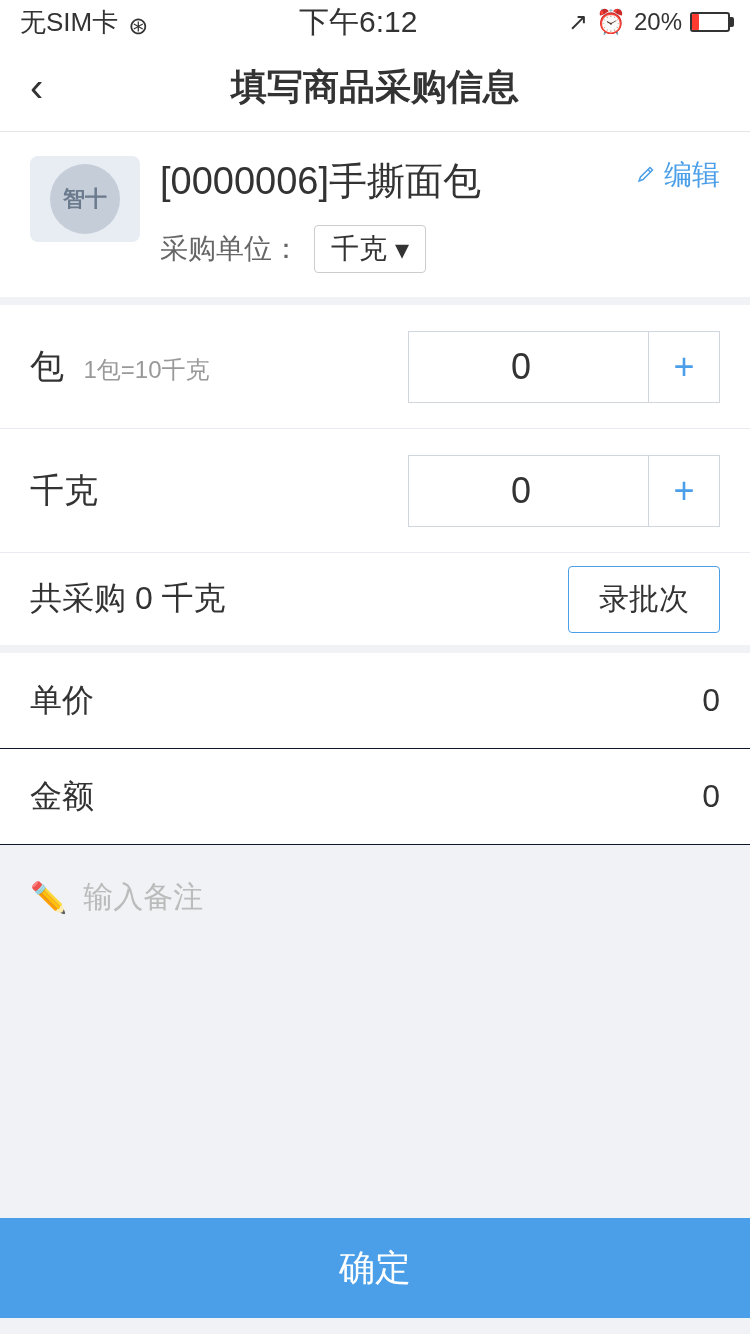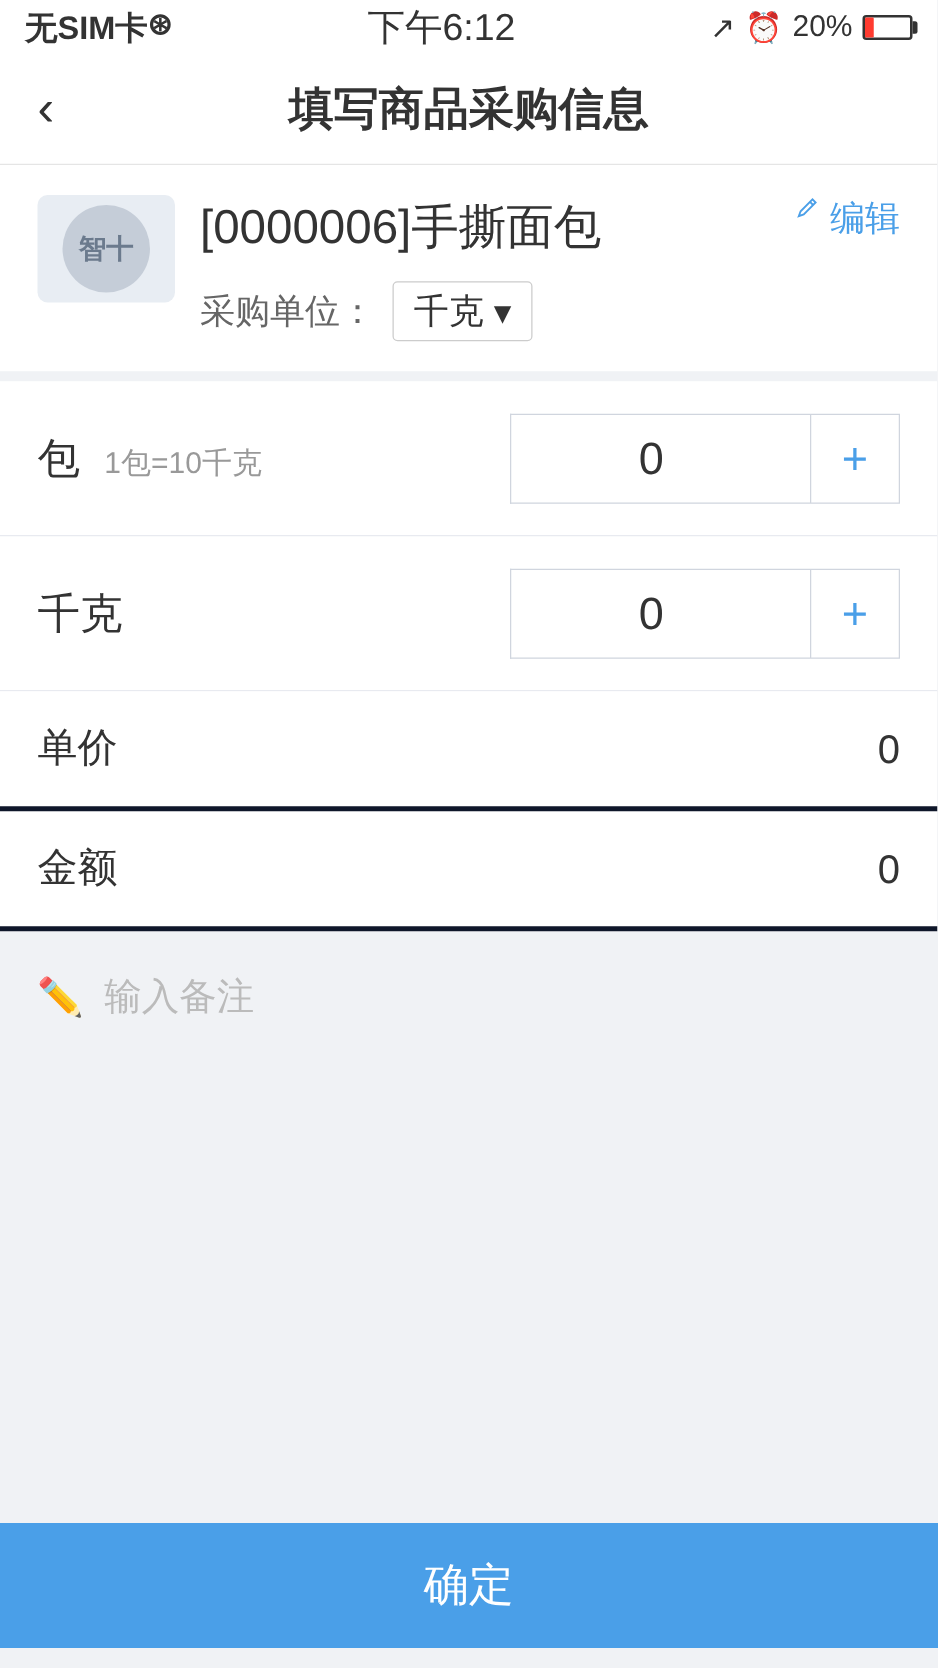--- a/index.html
+++ b/index.html
@@ -18,21 +18,21 @@
       width: 750px;
       height: 44px;
       background: #fff;
       display: flex;
       align-items: center;
       justify-content: space-between;
       padding: 0 20px;
       font-size: 26px;
       color: #333;
     }
-    .status-left { display: flex; align-items: flex-start; gap: 0; font-weight: bold; }
+    .status-left { display: flex; align-items: flex-end; gap: 10px; }
     .status-center { font-size: 30px; font-weight: 500; }
     .status-right { display: flex; align-items: center; gap: 8px; font-size: 24px; }
     .battery-icon {
       width: 40px; height: 20px; border: 2px solid #333; border-radius: 3px;
       position: relative; display: inline-flex; align-items: center;
     }
     .battery-icon::after {
       content: ''; position: absolute; right: -6px; top: 50%; transform: translateY(-50%);
       width: 4px; height: 10px; background: #333; border-radius: 0 2px 2px 0;
     }
@@ -104,21 +104,21 @@
       justify-content: space-between;
       align-items: flex-start;
     }
     .product-name {
       font-size: 38px;
       color: #333;
       font-weight: 500;
     }
     .edit-btn {
       display: flex;
-      align-items: flex-start;
+      align-items: center;
       gap: 6px;
       color: #4a9fe8;
       font-size: 28px;
       cursor: pointer;
     }
     .product-unit-row {
       display: flex;
       align-items: center;
       justify-content: space-between;
       margin-top: 18px;
@@ -234,21 +234,21 @@
     
     .price-section {
       background: #fff;
     }
     .price-row {
       display: flex;
       align-items: center;
       justify-content: space-between;
       padding: 0 30px;
       height: 96px;
-      border-bottom: 4px solid #0f172a;
+      border-bottom: 1px solid #0f172a;
     }
     .price-row-label {
       font-size: 32px;
       color: #333;
     }
     .price-row-value {
       font-size: 32px;
       color: #333;
     }
 
@@ -363,20 +363,24 @@
   </div>
 
   <div class="qty-row">
     <span class="qty-label">千克</span>
     <div class="qty-input-wrap">
       <input class="qty-input" type="number" value="0" style="">
       <div class="qty-plus">+</div>
     </div>
   </div>
 
+  <div class="total-row">
+    <span class="total-label">共采购 0 千克</span>
+    <button class="batch-btn">录批次</button>
+  </div>
 </div>
 
 <div class="price-section">
   <div class="price-row">
     <span class="price-row-label">单价</span>
     <span class="price-row-value">0</span>
   </div>
   <div class="price-row">
     <span class="price-row-label">金额</span>
     <span class="price-row-value">0</span>

